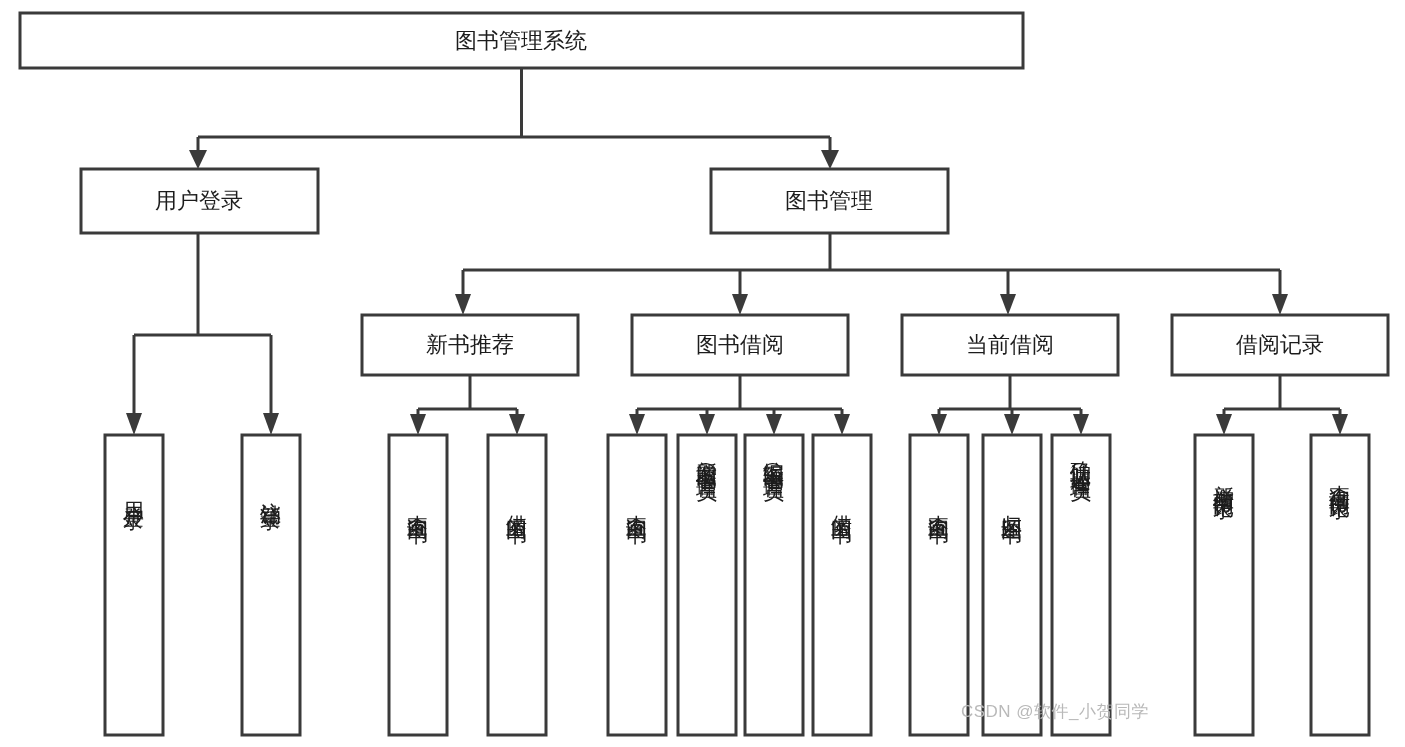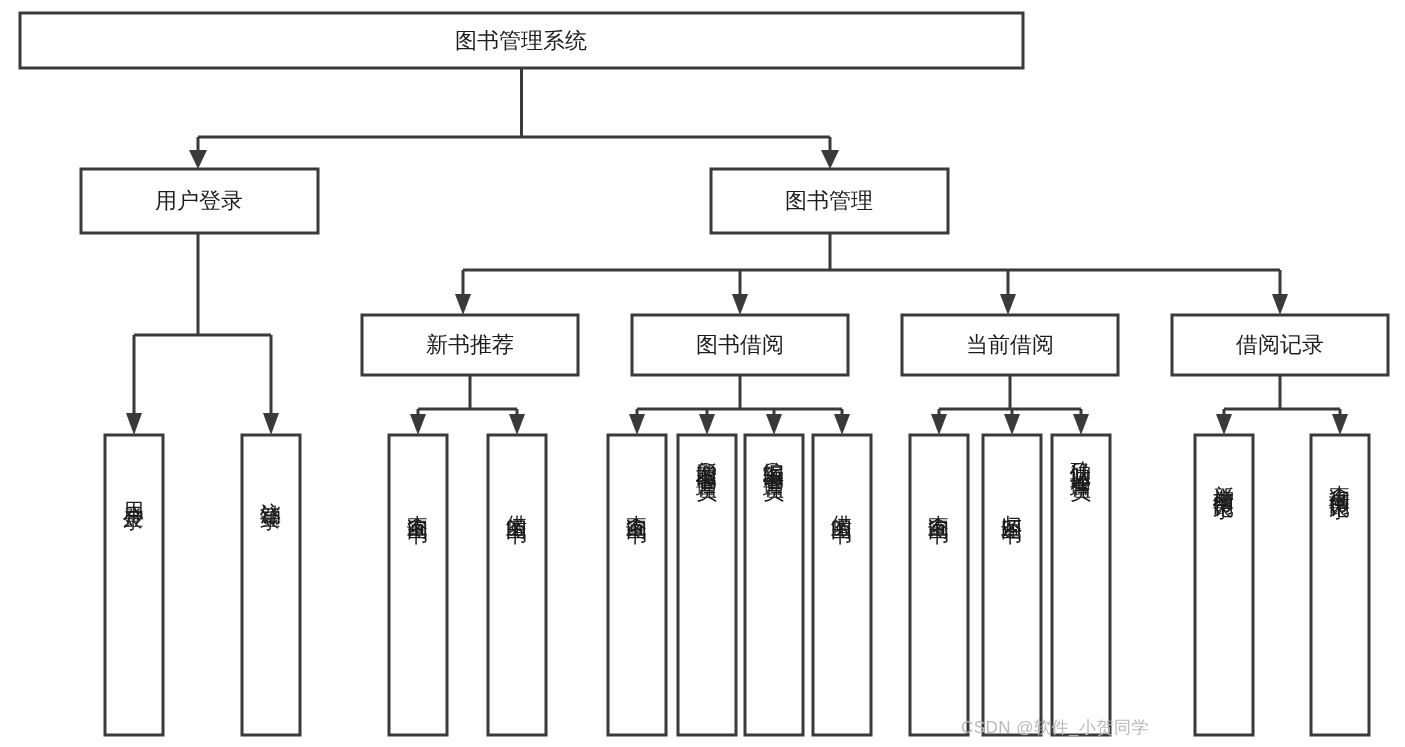--- a/index.html
+++ b/index.html
@@ -61,21 +61,21 @@
     font-family: "Liberation Sans", "DejaVu Sans", sans-serif;
     font-size: 21px;
     line-height: 1;
     color: #1c1c1c;
     letter-spacing: 3px;
     white-space: nowrap;
   }
   #watermark {
     position: absolute;
     right: 10px;
-    bottom: 8px;
+    bottom: 24px;
     font-family: "Liberation Sans", "DejaVu Sans", sans-serif;
     font-size: 17px;
     color: #b9b9b9;
     letter-spacing: 0.5px;
     user-select: none;
   }
 </style>
 </head>
 <body>
 

